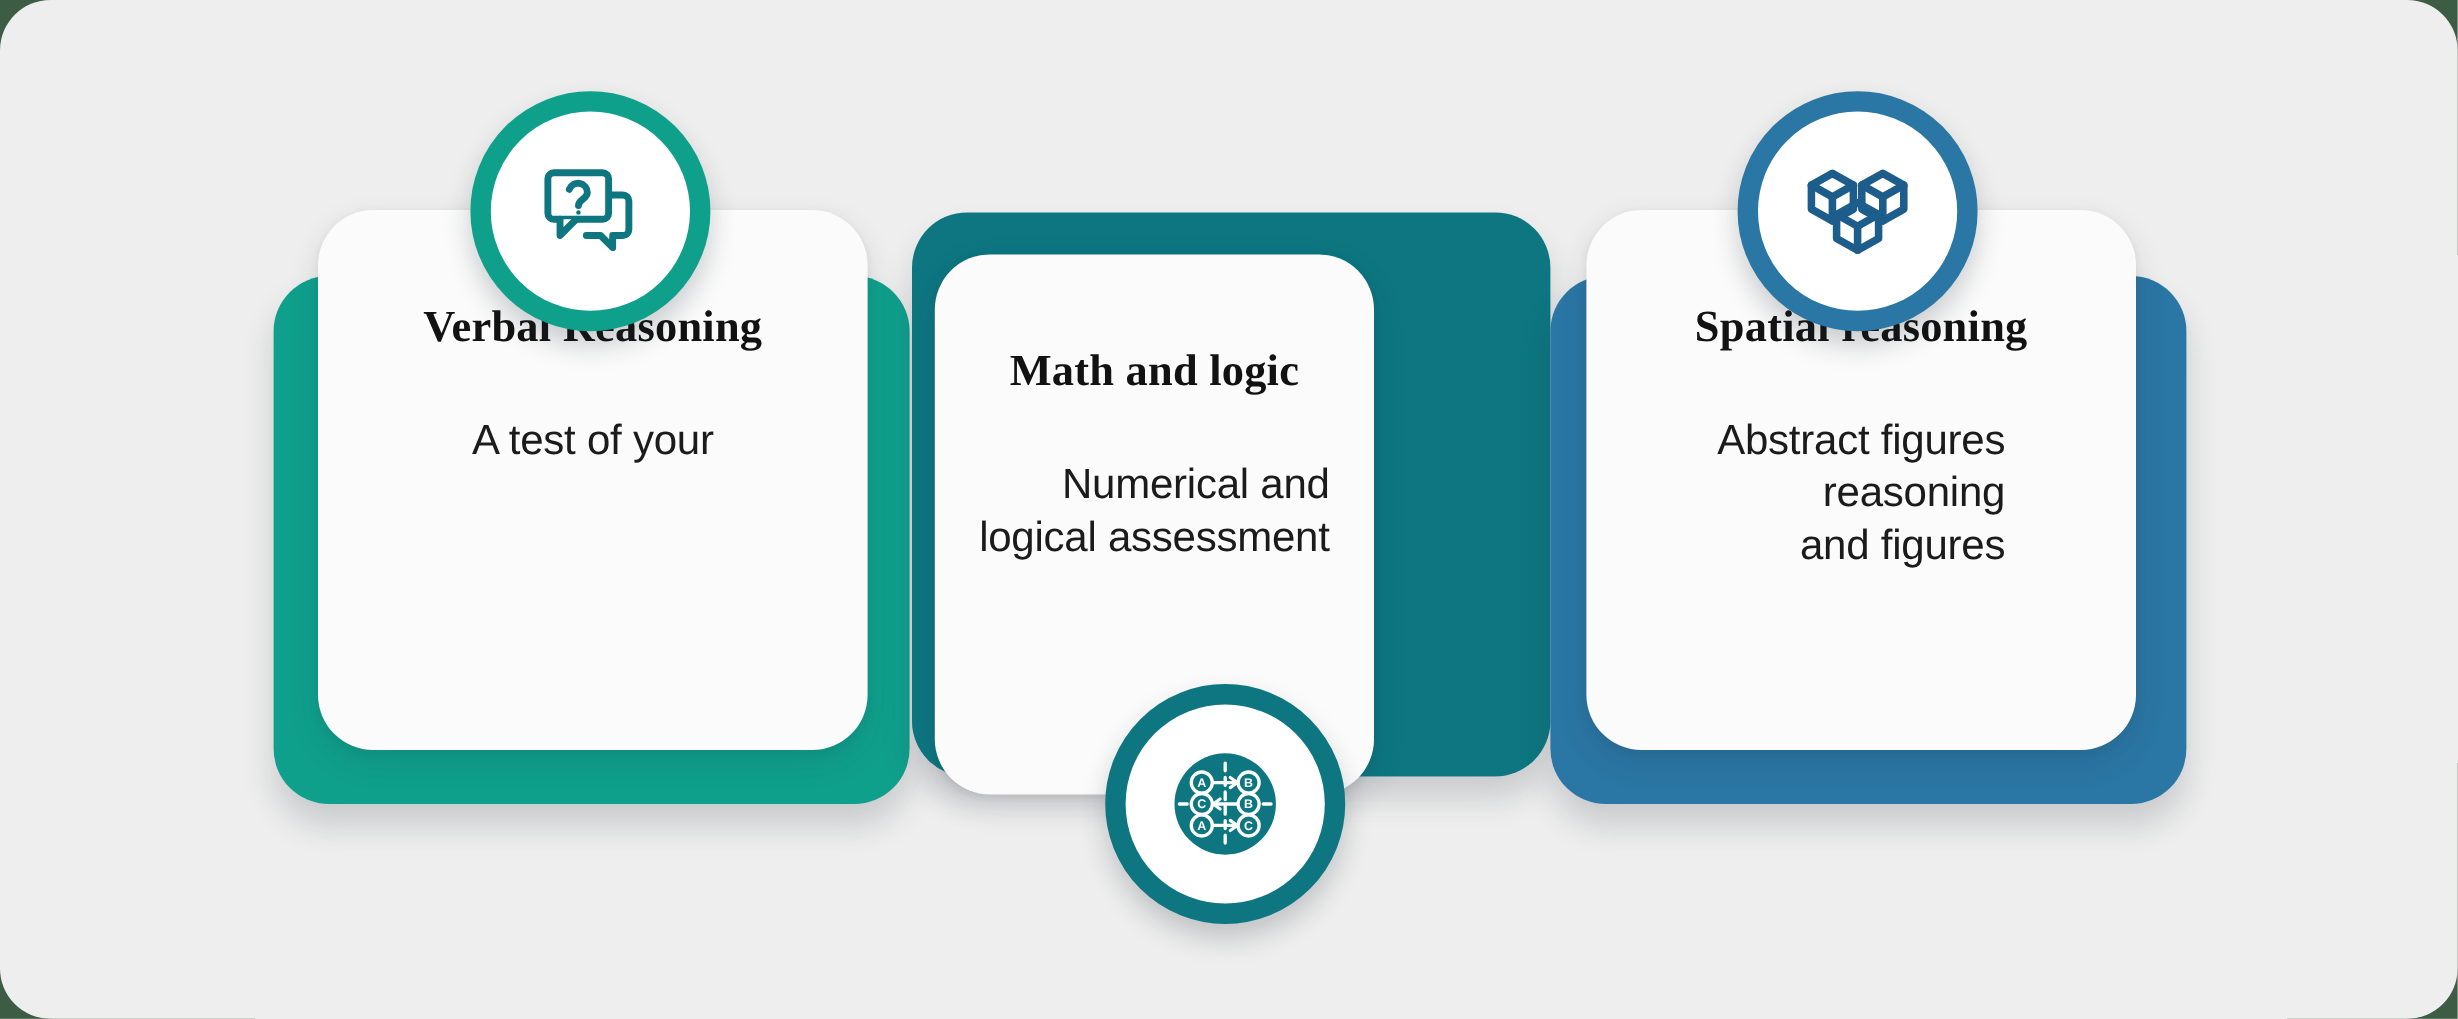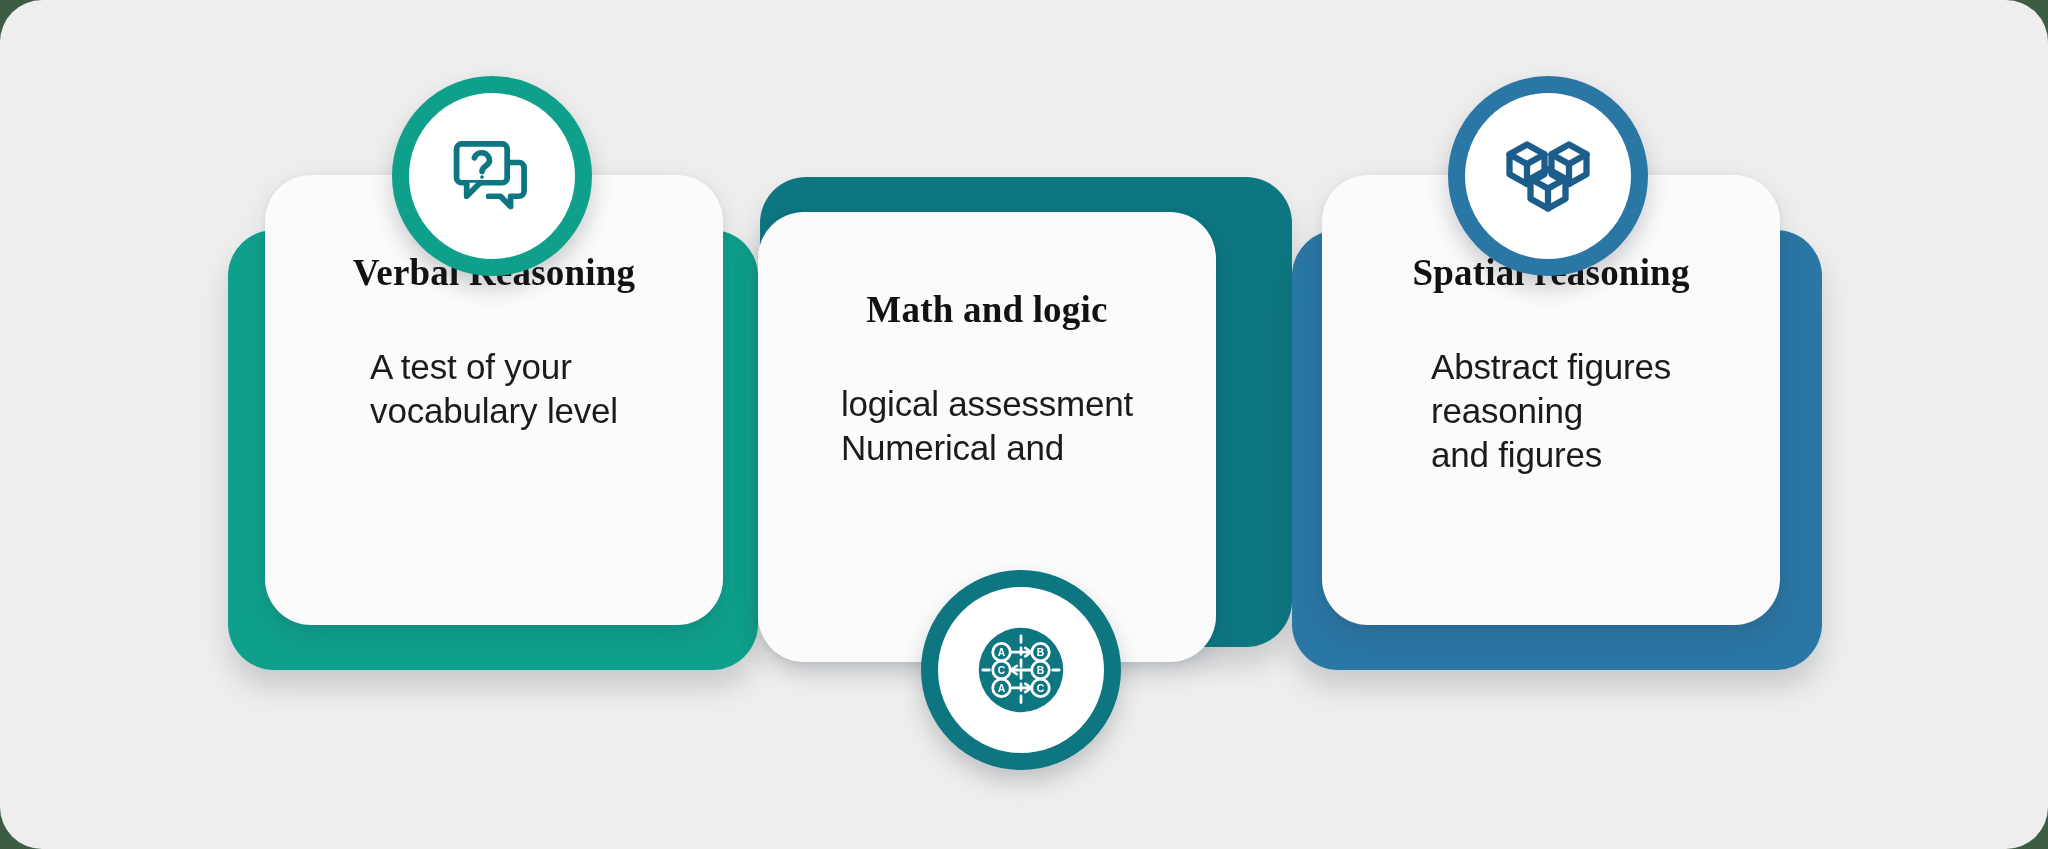--- a/index.html
+++ b/index.html
@@ -58,21 +58,21 @@
     letter-spacing:.2px;
     text-align:center;
     line-height:1.1;
     white-space:nowrap;
   }
   .card-desc{
     font-family:"Liberation Sans", sans-serif;
     font-weight:300;
     font-size:35px;
     color:#1b1b1b;
-    text-align:left;
+    text-align:right;
     line-height:1.26;
     letter-spacing:-.2px;
   }
 
   
   .icon-badge{
     position:absolute;
     border-radius:50%;
     background:#ffffff;
     z-index:5;
@@ -99,21 +99,21 @@
     border:17px solid #11a18c;
   }
 
   
   #unit-math{left:0;top:0;}
   #shadow-math{
     left:760px;top:177px;width:532px;height:470px;
     background:#0d7680;
   }
   #face-math{
-    left:758px;top:212px;width:458px;height:450px;
+    left:779px;top:212px;width:366px;height:450px;
     padding-top:78px;
   }
   #badge-math{
     left:921px;top:570px;width:200px;height:200px;
     border:17px solid #0d7680;
   }
 
   
   #unit-spatial{left:0;top:0;}
   #shadow-spatial{
@@ -142,21 +142,20 @@
 
       <div class="shadow-block" id="shadow-verbal" style="background: rgb(15, 160, 140);"></div>
 
       <div class="card-face" id="face-verbal">
         <div class="title-slot">
           <div class="card-title">Verbal Reasoning</div>
         </div>
         <div class="desc-slot">
           <div class="card-desc">
             <div>A test of your</div>
-            <div>vocabulary level</div>
           </div>
         </div>
       </div>
 
       <div class="icon-badge" id="badge-verbal" style="border-color: rgb(15, 160, 140);">
         <span>
           <svg width="108" height="108" viewBox="0 0 64 64" fill="none" stroke="#0d7680" stroke-width="3.4" stroke-linecap="round" stroke-linejoin="round">
 
             <path d="M30 24 h18 a3 3 0 0 1 3 3 v14 a3 3 0 0 1 -3 3 h-5 v6 l-6 -6 h-7"></path>
 
@@ -173,22 +172,22 @@
     <div class="card-unit" id="unit-math">
 
       <div class="shadow-block" id="shadow-math" style="background: rgb(13, 118, 128);"></div>
 
       <div class="card-face" id="face-math">
         <div class="title-slot">
           <div class="card-title">Math and logic</div>
         </div>
         <div class="desc-slot">
           <div class="card-desc">
+            <div>Numerical and</div>
             <div>logical assessment</div>
-            <div>Numerical and</div>
           </div>
         </div>
       </div>
 
       <div class="icon-badge" id="badge-math" style="border-color: rgb(13, 118, 128);">
         <span>
           <svg width="104" height="104" viewBox="0 0 64 64">
             <circle cx="32" cy="32" r="26" fill="#0d7680"></circle>
             <g fill="none" stroke="#ffffff" stroke-width="1.7" stroke-linecap="round" stroke-linejoin="round">
 

